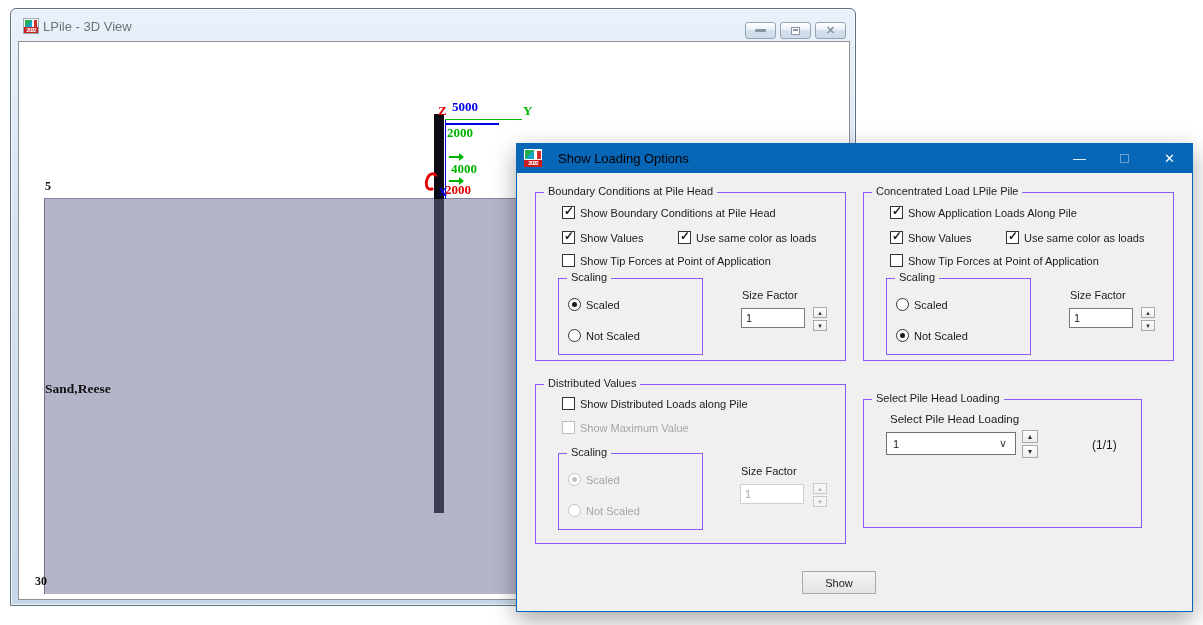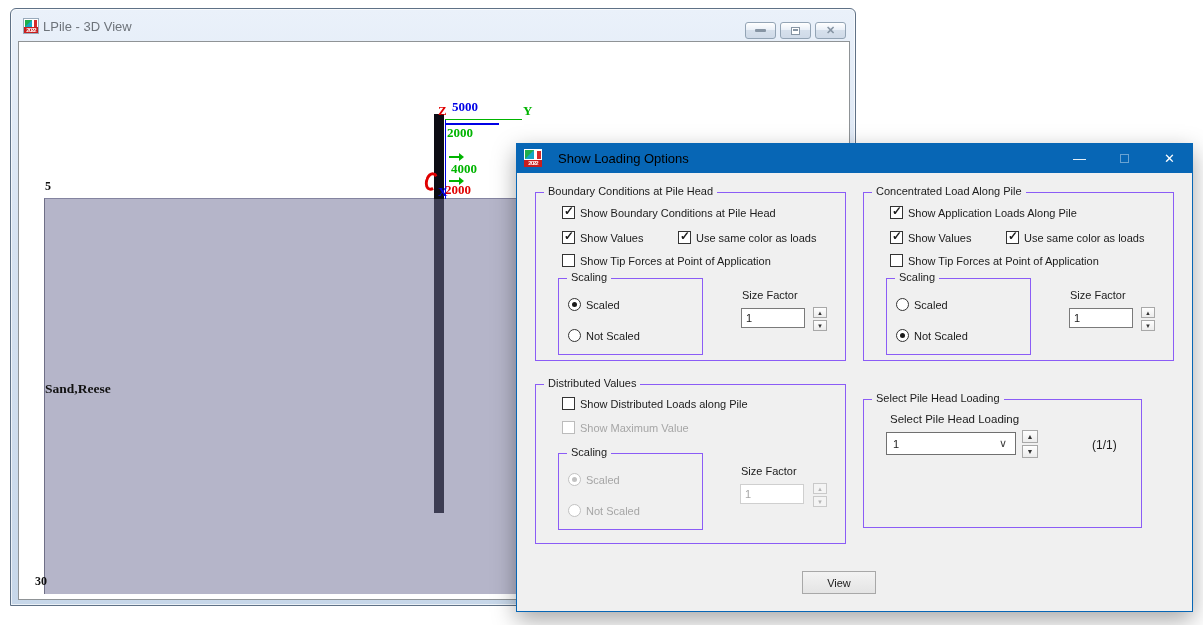--- a/index.html
+++ b/index.html
@@ -219,21 +219,21 @@
         <div class="sbtn">
             <span>▲</span>
           </div>
         <div class="sbtn">
             <span>▼</span>
           </div>
       </div>
     </div>
 
     <div class="grp" style="left:346px; top:48px; width:311px; height:169px;">
-      <div class="grp-title">Concentrated Load Along Pile</div>
+      <div class="grp-title">Concentrated Load LPile Pile</div>
       <div class="cbrow" style="left:26px; top:13px;">
         <span class="cb on">
             <span class="mark">✓</span>
           </span>
         <span>Show Application Loads Along Pile</span>
       </div>
       <div class="cbrow" style="left:26px; top:38px;">
         <span class="cb on">
             <span class="mark">✓</span>
           </span>
@@ -316,16 +316,16 @@
         <div class="sbtn big">
             <span>▲</span>
           </div>
         <div class="sbtn big">
             <span>▼</span>
           </div>
       </div>
       <div class="count" style="left:184px; top:38px;margin-left:44px;">(1/1)</div>
     </div>
 
-    <div class="close-btn">View</div>
+    <div class="close-btn">Show</div>
   </div>
 
 </div>
 
 </body></html>

